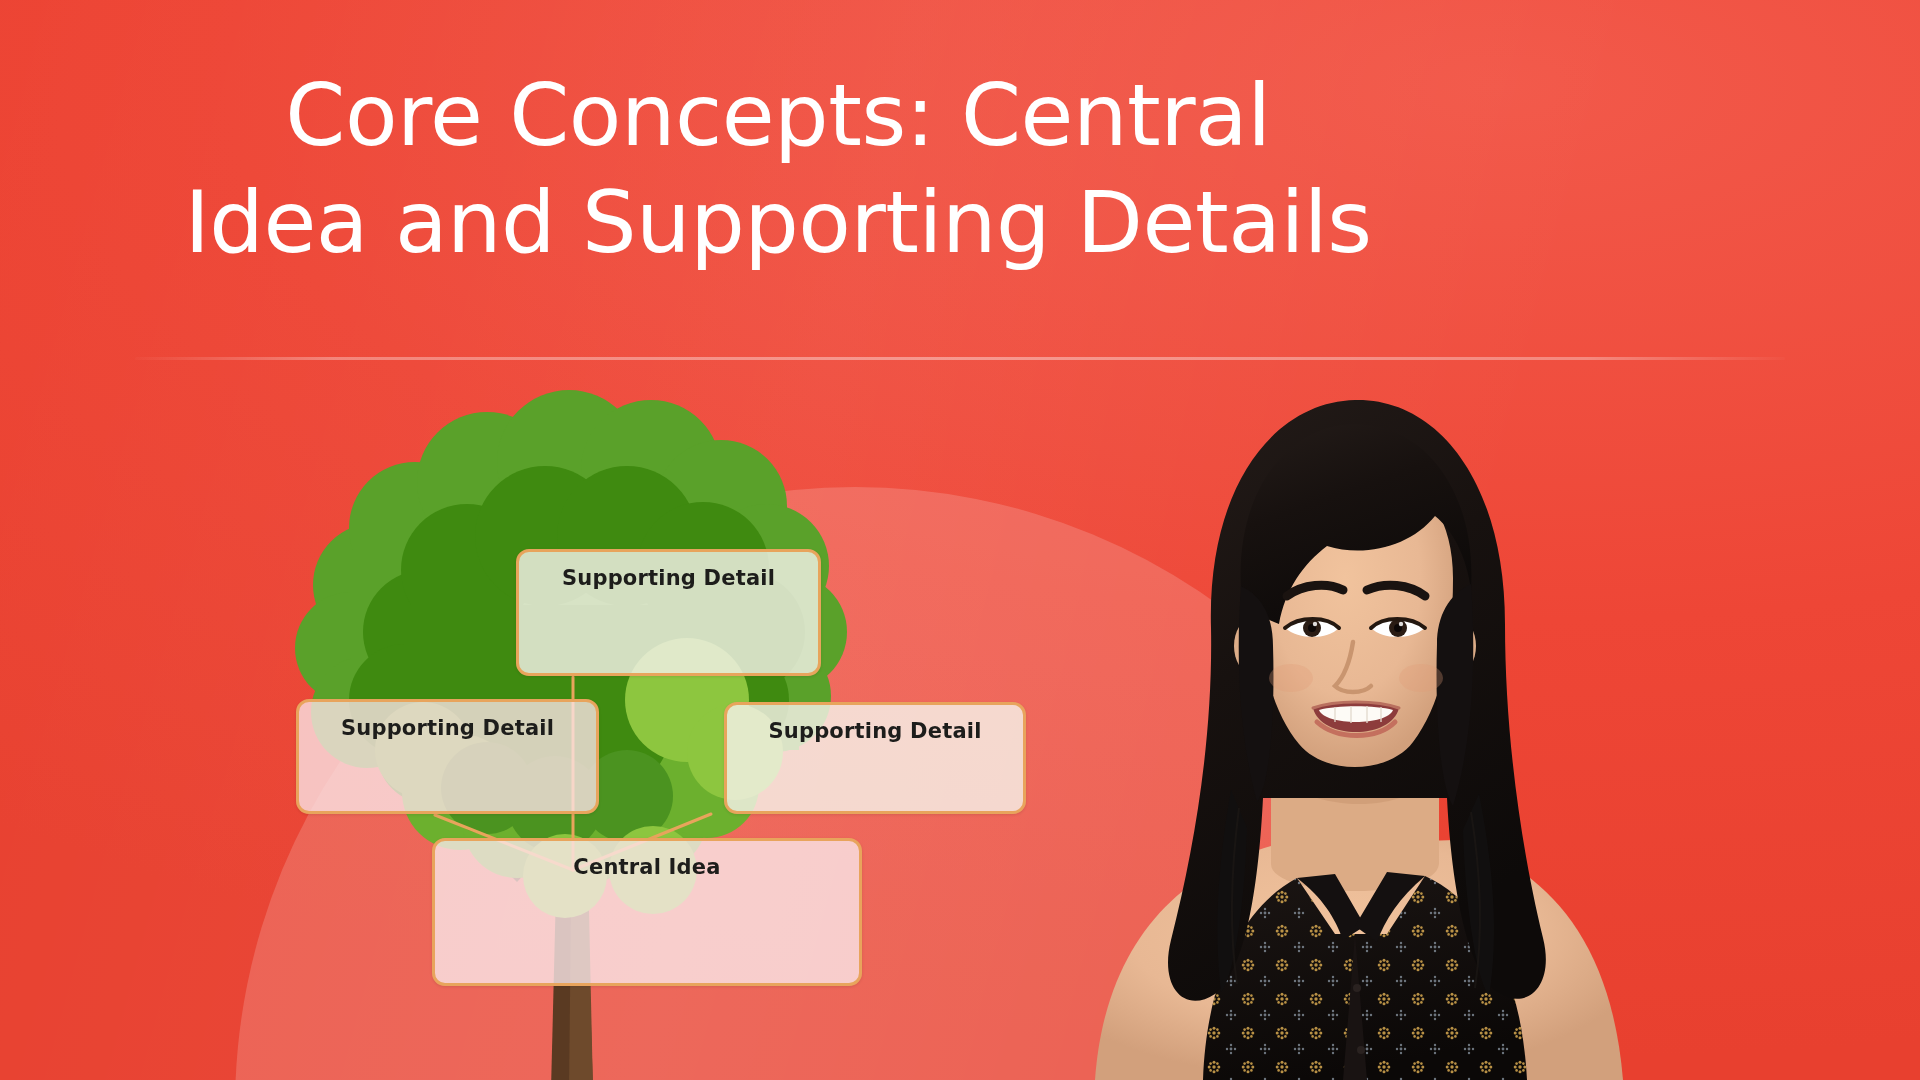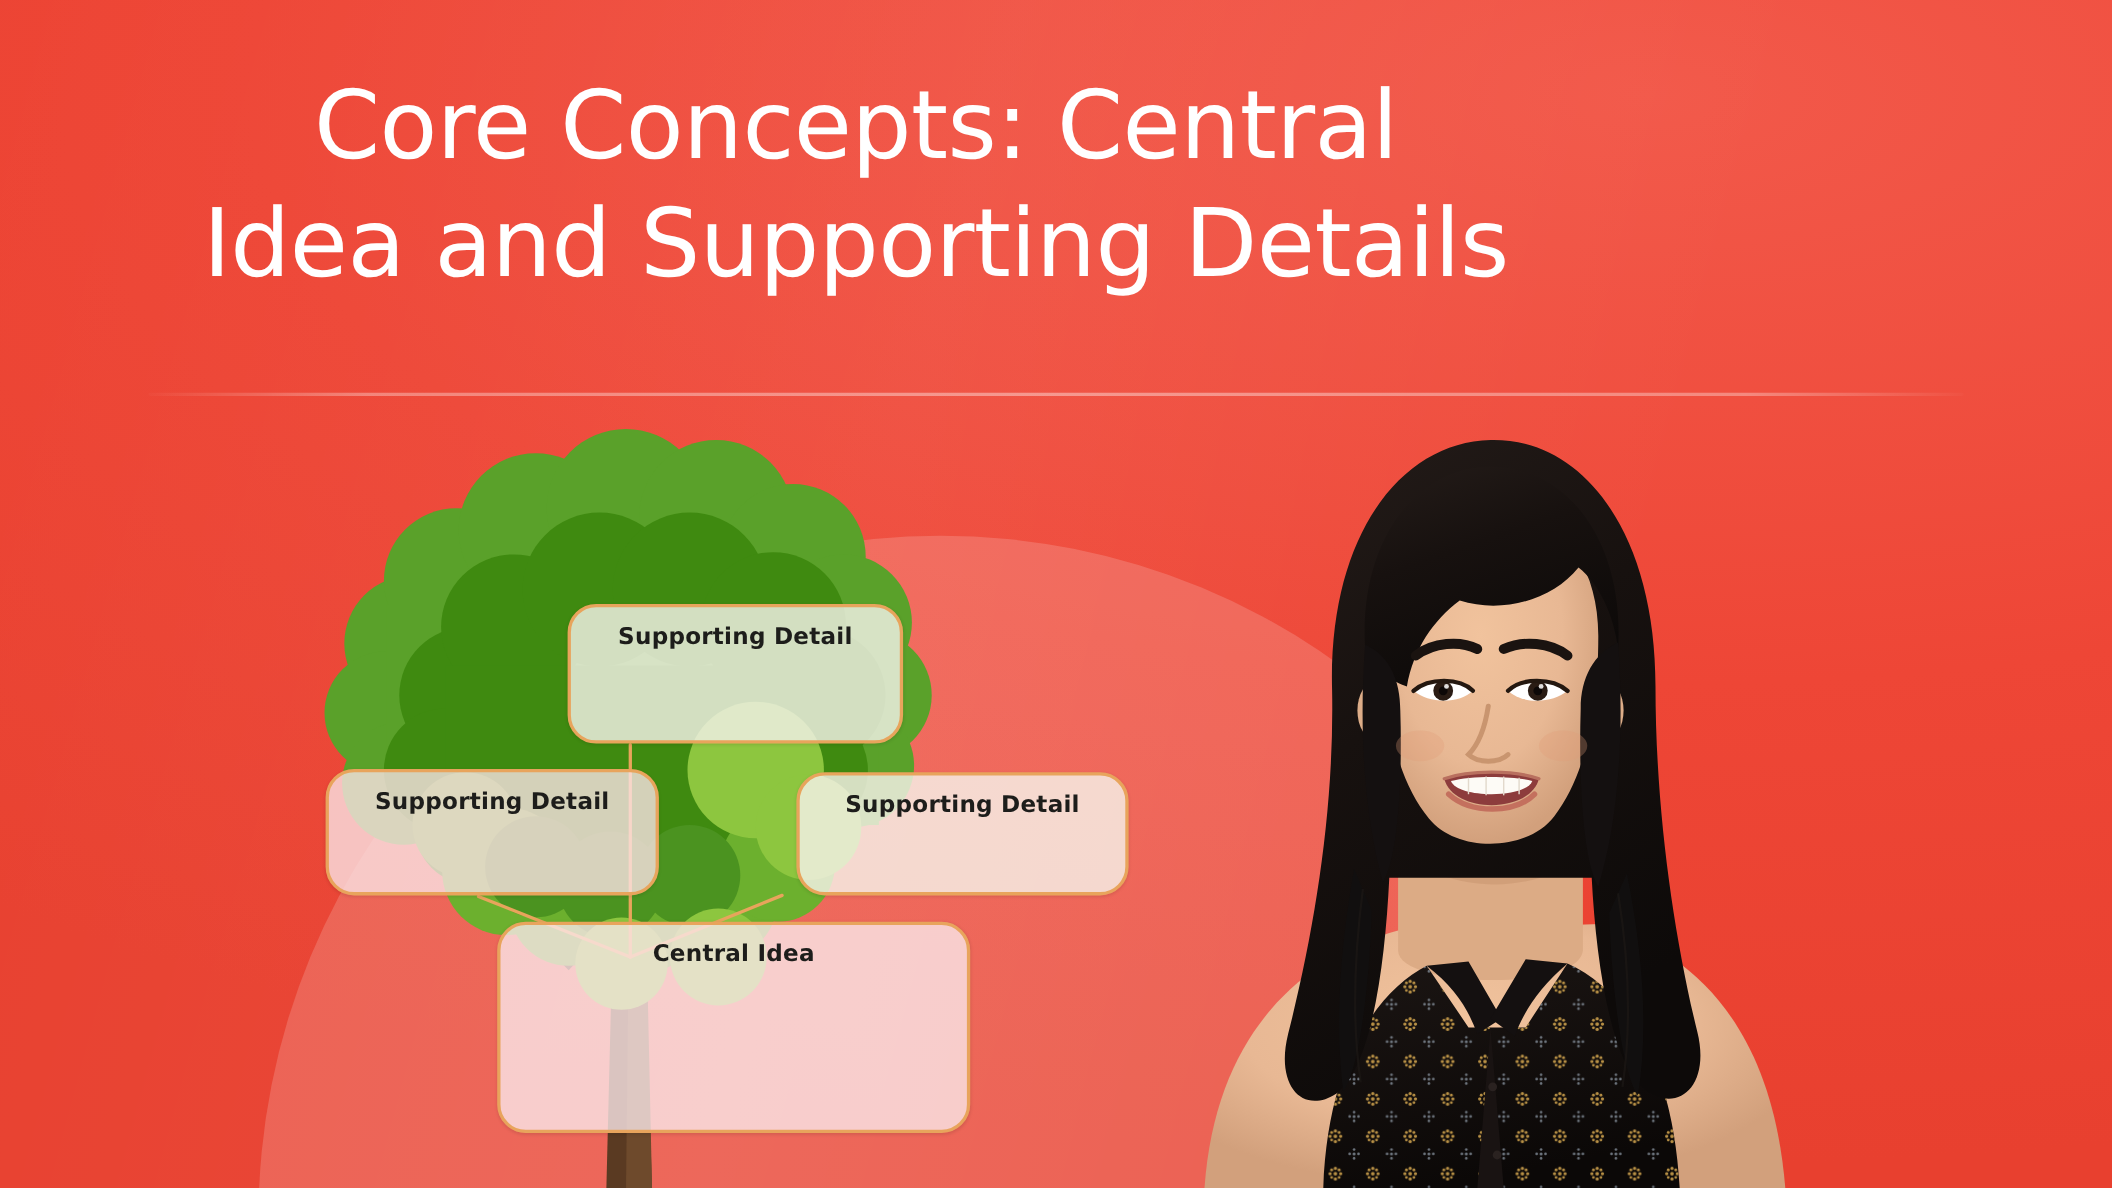--- a/index.html
+++ b/index.html
@@ -60,42 +60,42 @@
   .tree-svg{
     position:absolute;left:255px;top:400px;
     width:740px;height:690px;
     overflow:visible;
   }
 
   
   .card{
     position:absolute;
     border:3px solid #e8a45c;
-    border-radius:26px;
+    border-radius:13px;
     box-sizing:border-box;
     background:rgba(246,244,232,0.80);
     box-shadow:0 1px 3px rgba(0,0,0,0.10);
   }
   .card-label{
     position:absolute;
     left:0;right:0;top:14px;
     text-align:center;
     font-family:"DejaVu Sans", sans-serif;
     font-size:21px;
     font-weight:700;
     color:#1d1d1b;
     letter-spacing:0.2px;
   }
   #card-top   { left:516px; top:549px; width:305px; height:127px;
                 background:rgba(240,240,228,0.84); }
   #card-left  { left:296px; top:699px; width:303px; height:115px;
                 background:rgba(250,226,228,0.80); }
   #card-right { left:724px; top:702px; width:302px; height:112px;
                 background:rgba(247,242,233,0.82); }
-  #card-center{ left:452px; top:838px; width:430px; height:192px;
+  #card-center{ left:432px; top:838px; width:430px; height:148px;
                 background:rgba(250,231,233,0.80); }
 
   
   .presenter{
     position:absolute;
     left:1035px;top:378px;
     width:630px;height:702px;
     overflow:hidden;
   }
   .presenter svg{display:block;}

